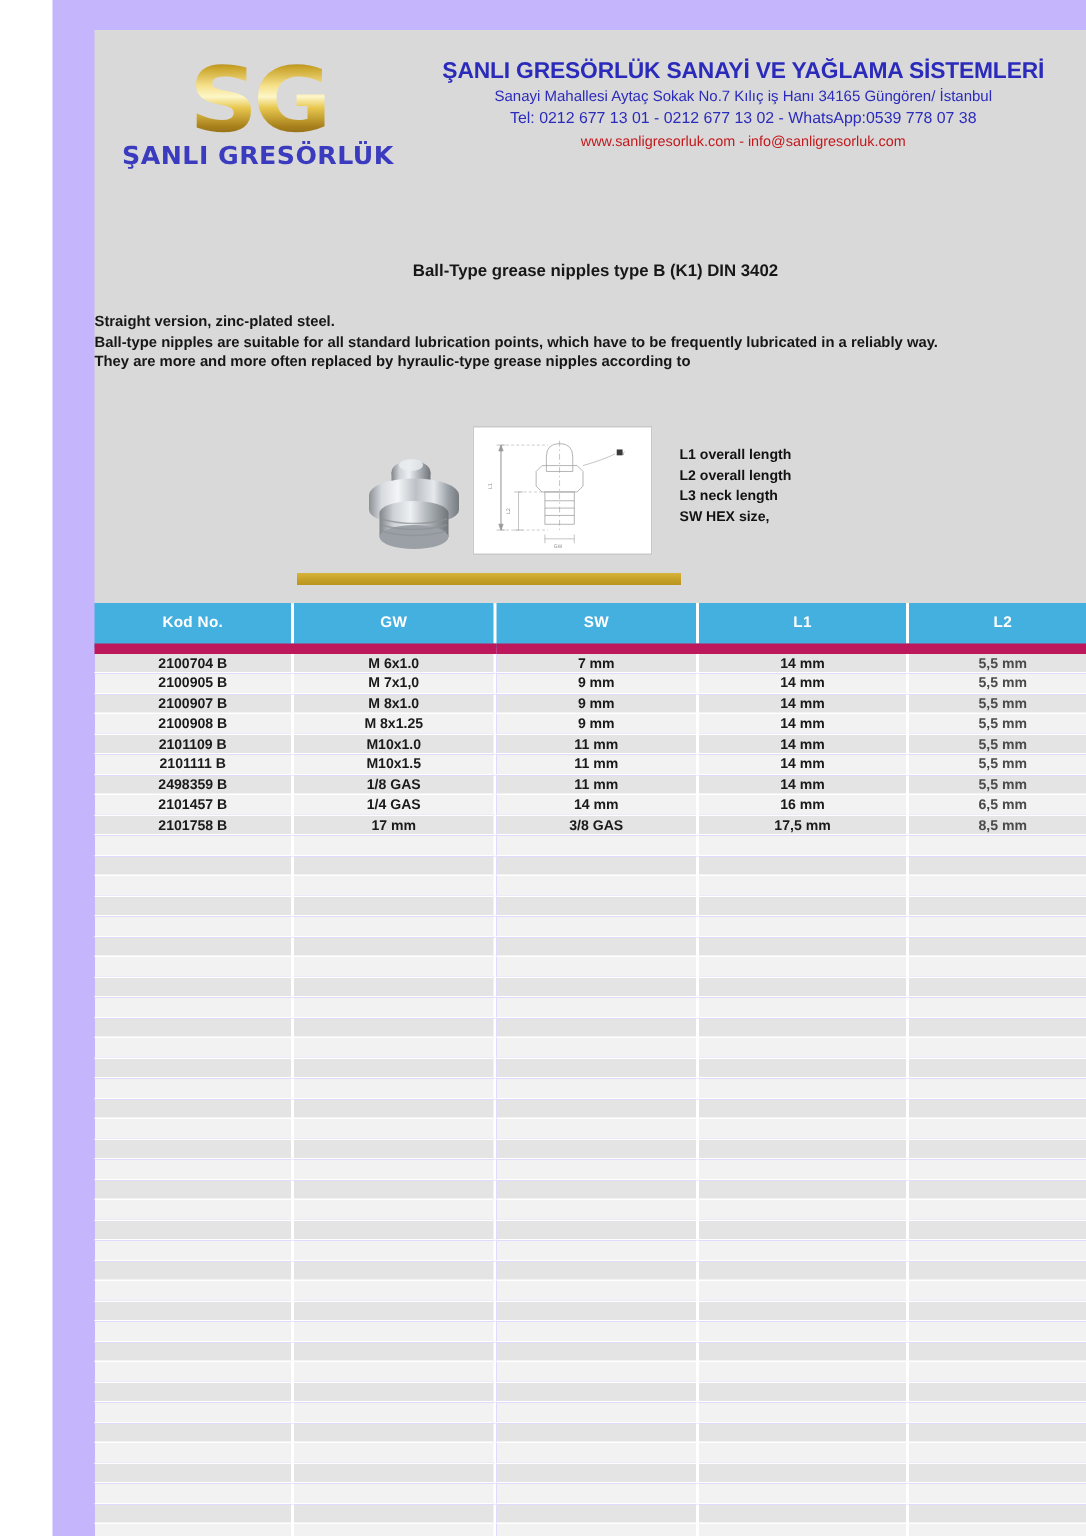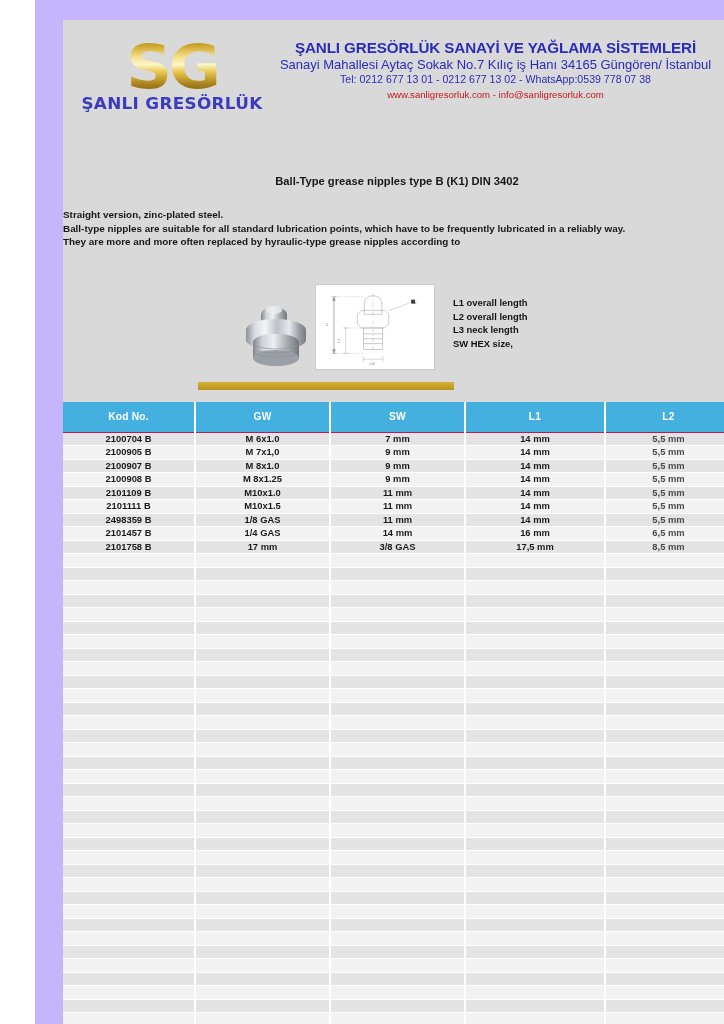--- a/index.html
+++ b/index.html
@@ -82,21 +82,21 @@
   }
 
   .company .c1 {
     font-size: 15.2px;
     font-weight: bold;
     letter-spacing: -0.1px;
     line-height: 19px;
     white-space: nowrap;
   }
   .company .c2 {
-    font-size: 13px;
+    font-size: 10px;
     line-height: 15px;
     white-space: nowrap;
   }
   .company .c3 {
     font-size: 10.6px;
     line-height: 15px;
     white-space: nowrap;
   }
   .company .c4 {
     font-size: 9.6px;
@@ -195,21 +195,21 @@
   }
 
   #table th {
     background: #43b0e0;
     color: #ffffff;
     font-size: 10.2px;
     font-weight: bold;
     height: 30px;
     text-align: center;
     border-right: 2px solid #ffffff;
-    border-bottom: 1px solid #be185d;
+    border-bottom: 7px solid #be185d;
     letter-spacing: 0.2px;
   }
   #table th:last-child { border-right: none; }
 
   #table td {
     height: 12.5px;
     font-size: 9.4px;
     font-weight: bold;
     color: #1a1a1a;
     text-align: center;

